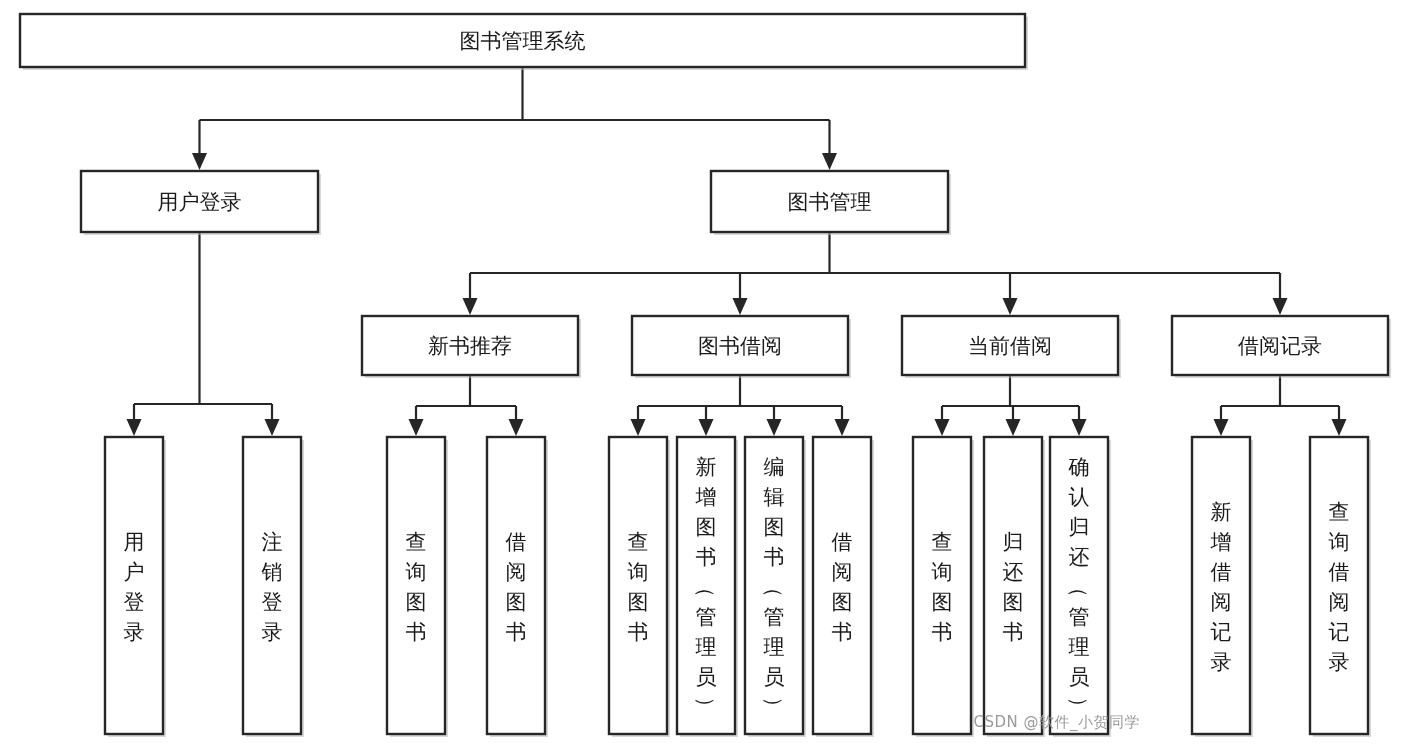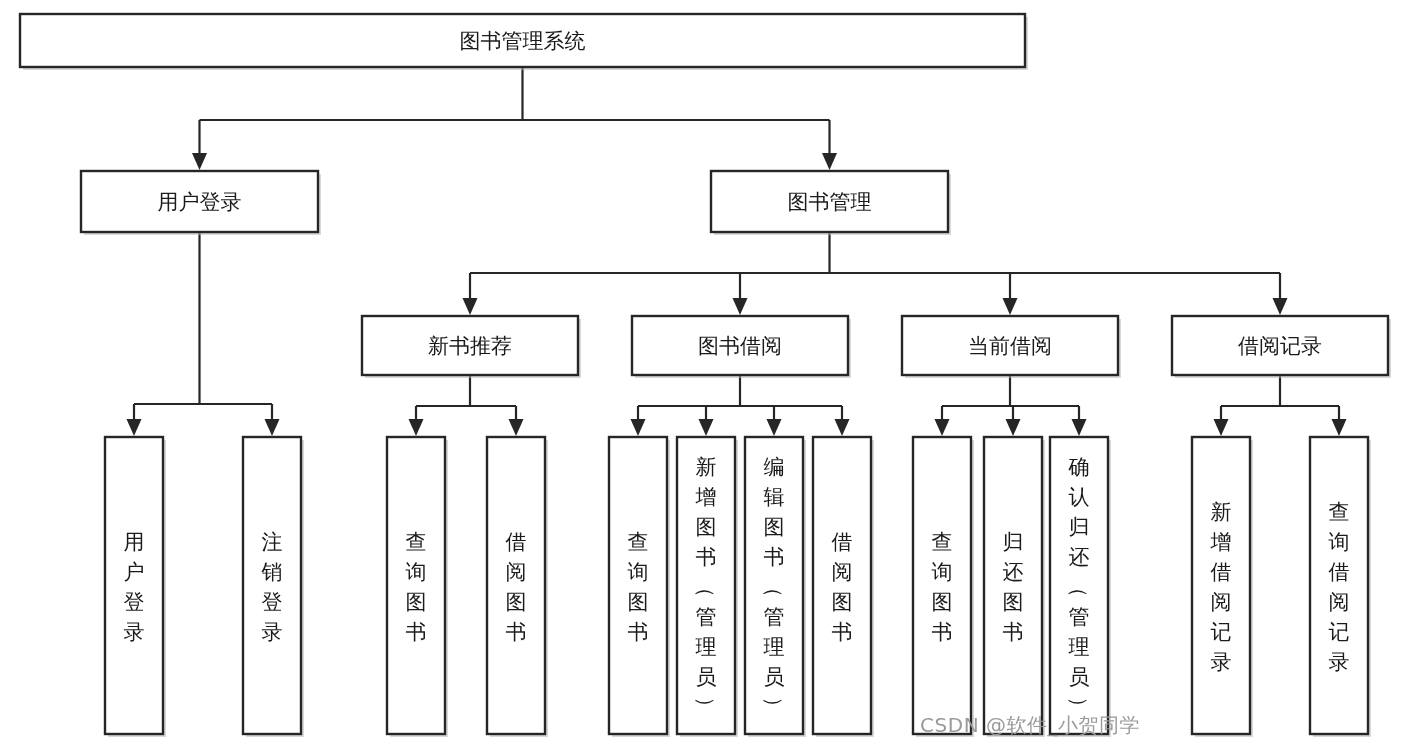--- a/index.html
+++ b/index.html
@@ -57,23 +57,23 @@
   .node-label-vert {
     font-family: "DejaVu Sans", "Liberation Sans", sans-serif;
     font-size: 21px;
     fill: #1a1a1a;
     text-anchor: middle;
     white-space: pre;
   }
   .watermark {
     position: absolute;
     right: 12px;
-    bottom: 8px;
+    bottom: 15px;
     font-family: "DejaVu Sans", "Liberation Sans", sans-serif;
-    font-size: 20px;
+    font-size: 15px;
     color: #9a9a9a;
     letter-spacing: 0.5px;
     user-select: none;
     pointer-events: none;
   }
 </style>
 </head>
 <body>
 
 <div id="diagram-root">

